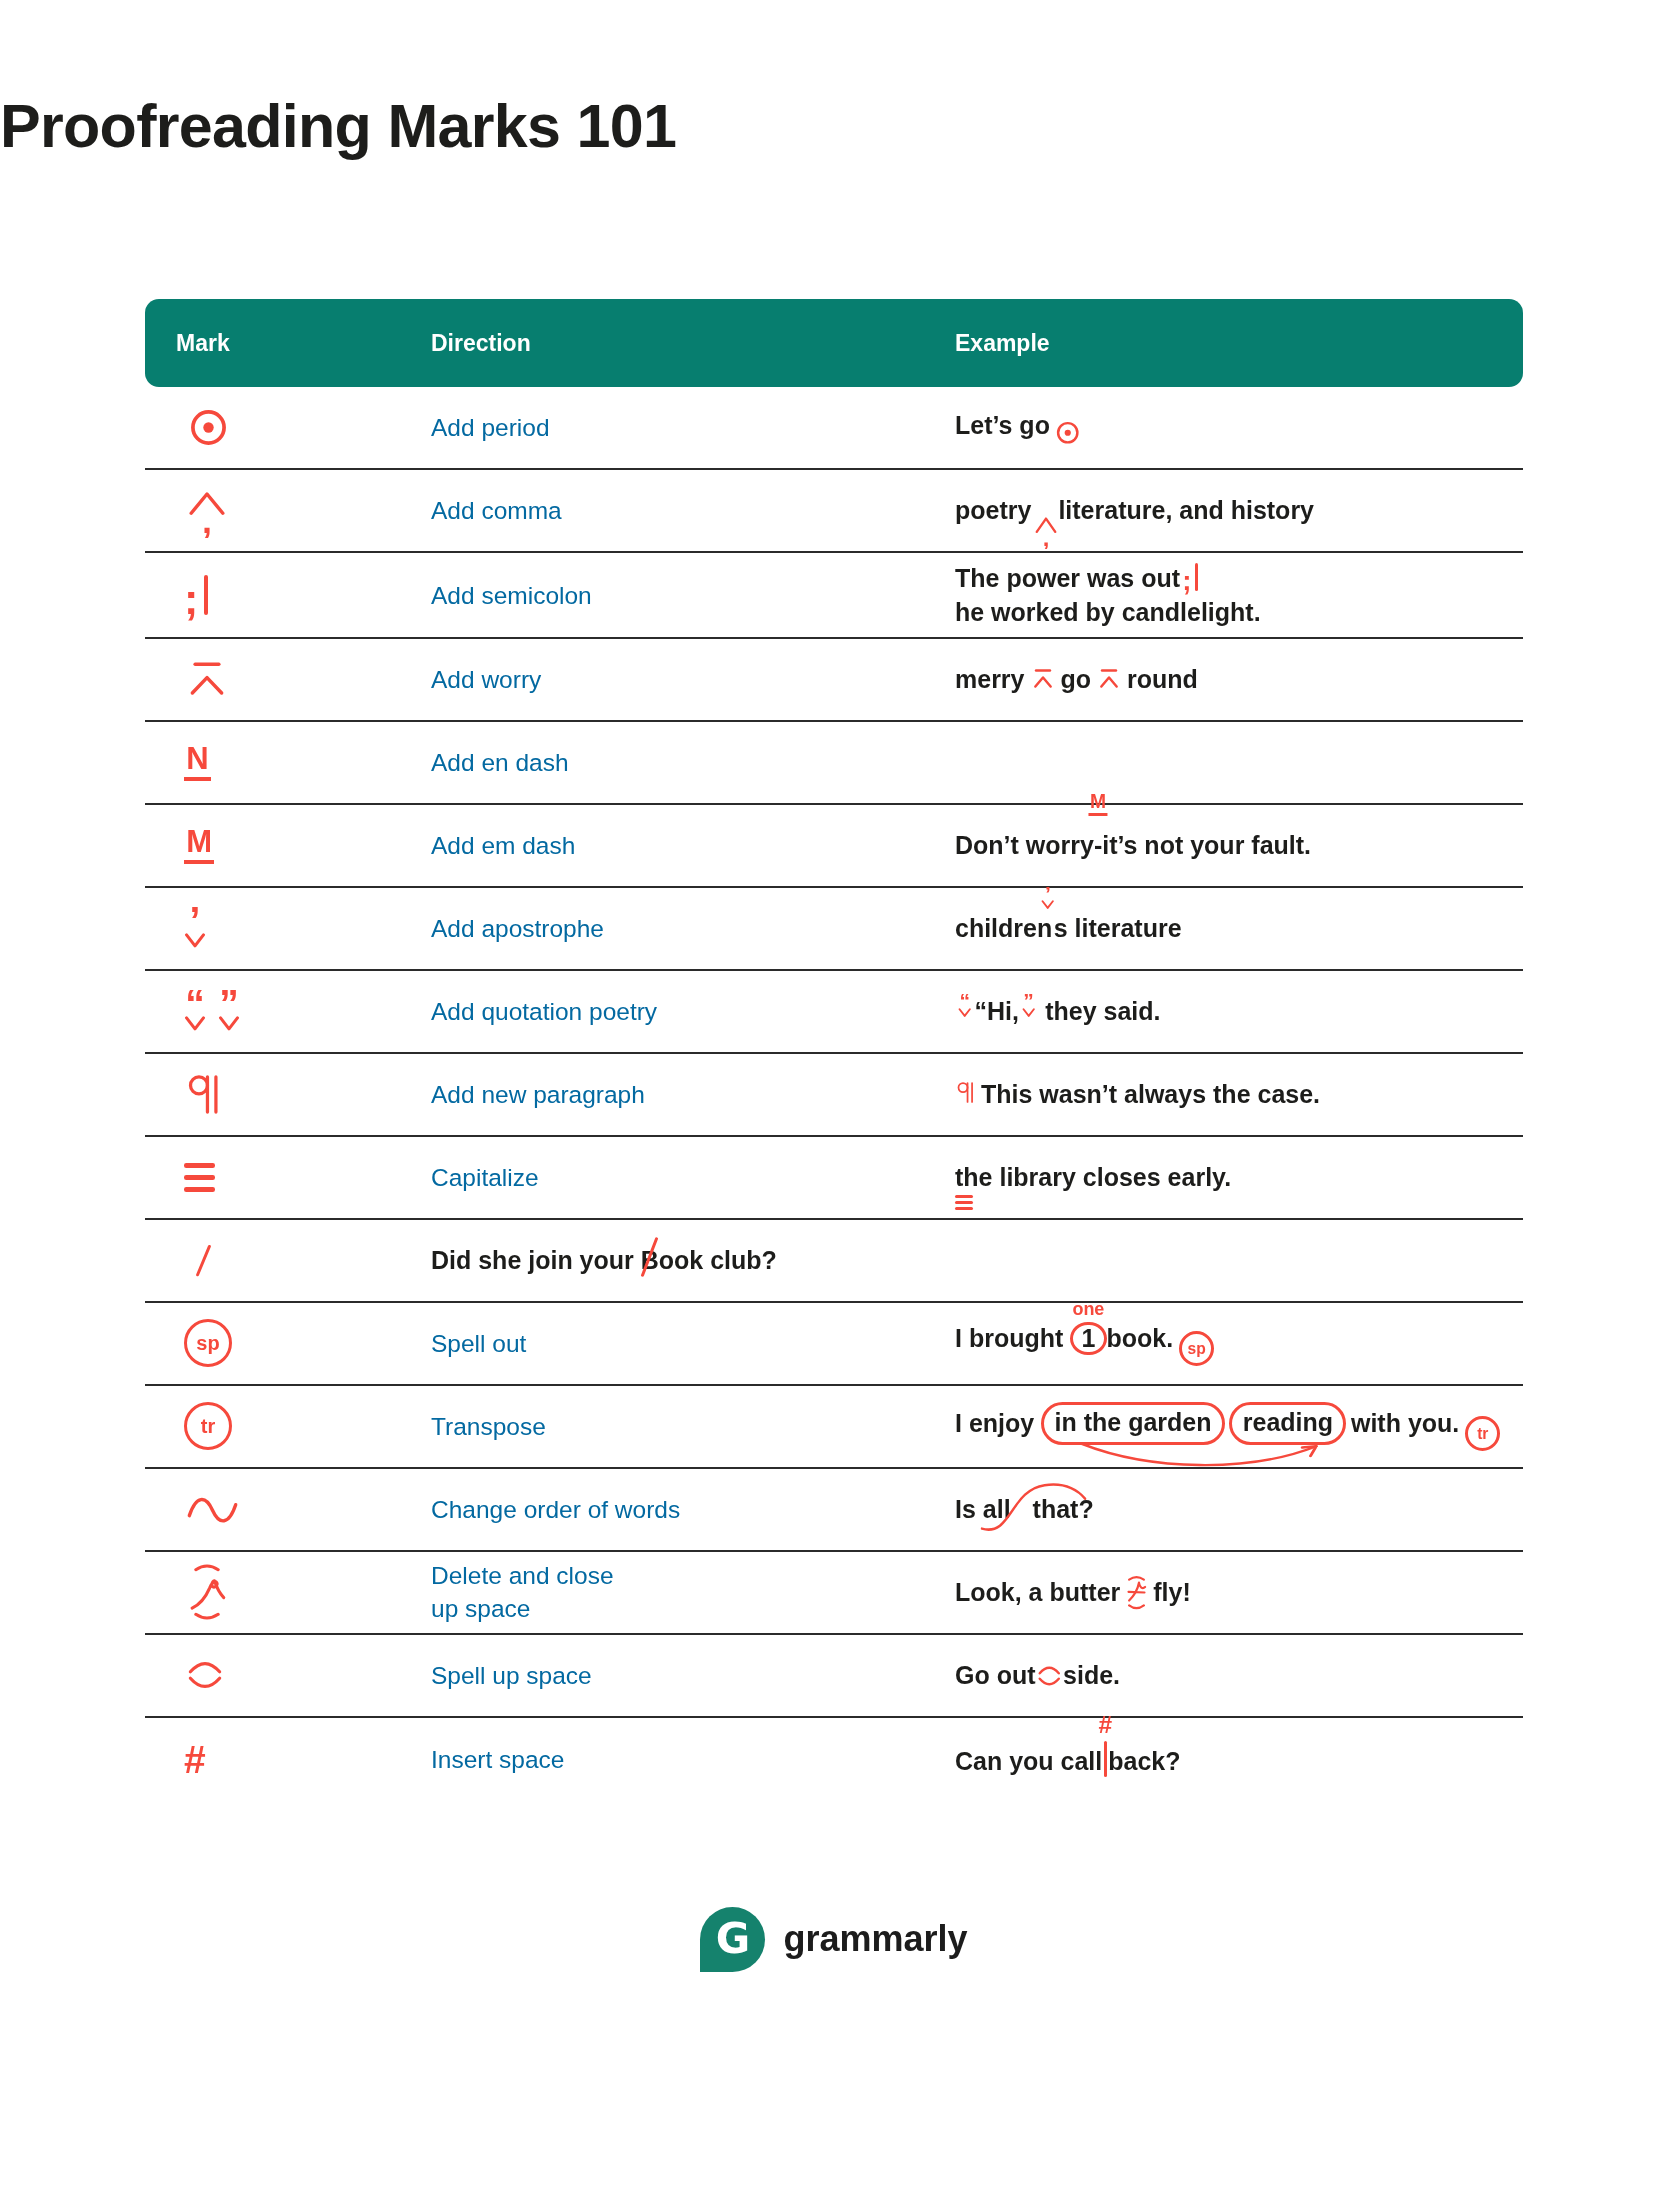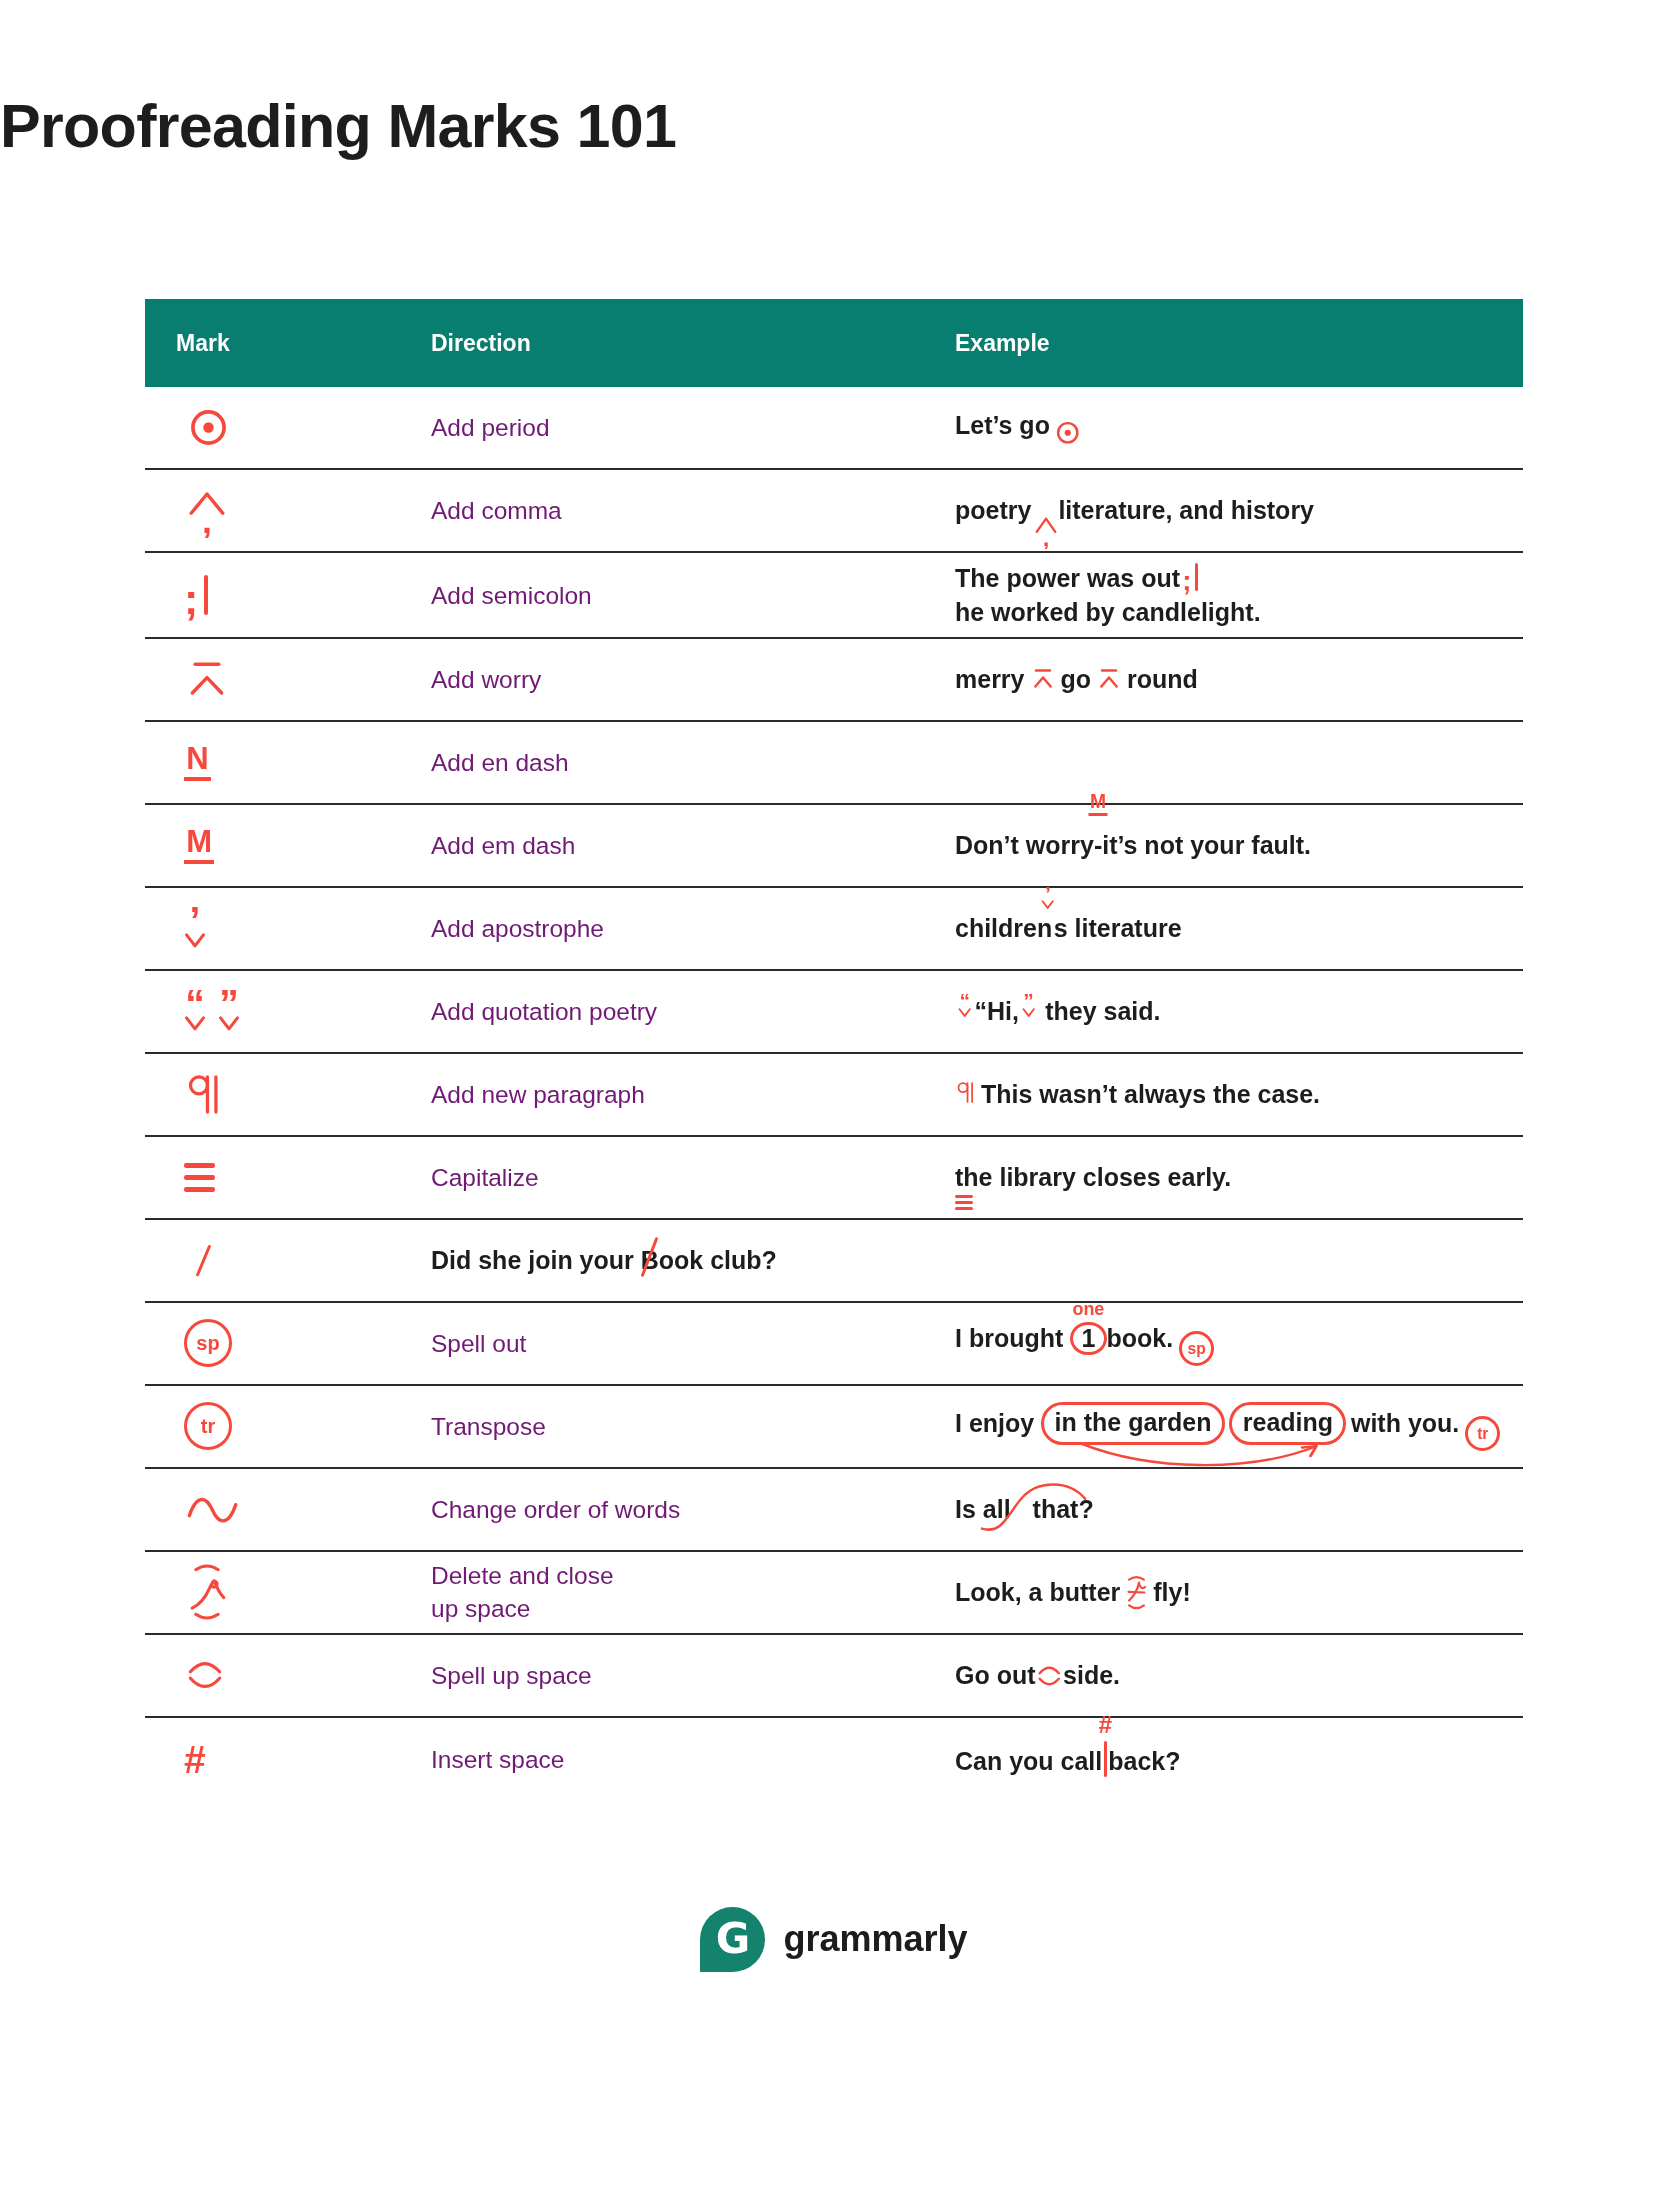--- a/index.html
+++ b/index.html
@@ -13,31 +13,31 @@
   .page{width:1668px;height:2205px;background:#fff;position:relative;overflow:hidden}
 
   .page-title{
     margin-top:91px;text-align:left;font-size:61px;font-weight:700;
     letter-spacing:-0.7px;color:var(--ink);line-height:1.15;
   }
 
   .table{width:1378px;margin:138px 0 0 145px;}
   .thead{
     background:var(--teal);height:88px;display:flex;align-items:center;
-    color:#fff;font-size:23px;font-weight:700;
+    color:#fff;font-size:23px;font-weight:700;border-radius:14px;
   }
   .th-mark{width:286px;padding-left:31px}
   .th-dir{width:524px}
   .th-ex{flex:1}
 
   .row{display:flex;align-items:center;min-height:83px;border-bottom:2.2px solid var(--sep);}
   .row:last-child{border-bottom:none}
   .cell{padding:7.4px 0}
   .cell-mark{width:286px;padding-left:39px;display:flex;align-items:center}
-  .cell-dir{width:524px;font-size:24.5px;font-weight:400;color:#701a75;white-space:pre-line;line-height:1.35}
+  .cell-dir{width:524px;font-size:24.5px;font-weight:400;color:#0369a1;white-space:pre-line;line-height:1.35}
   .cell-ex{flex:1;font-size:25px;font-weight:700;color:var(--ink);line-height:1.38;white-space:nowrap;
            clip-path:inset(-67px 0px -67px -15px);}
 
   svg .st{stroke:var(--red);stroke-width:5;fill:none;stroke-linecap:round;stroke-linejoin:round}
   svg .thin{stroke-width:3.6}
   svg .fl{fill:var(--red)}
   .svgtxt{fill:var(--red);font-weight:700;font-family:"Liberation Sans",sans-serif}
 
   
   .col-semibar{display:inline-flex;align-items:flex-end}

